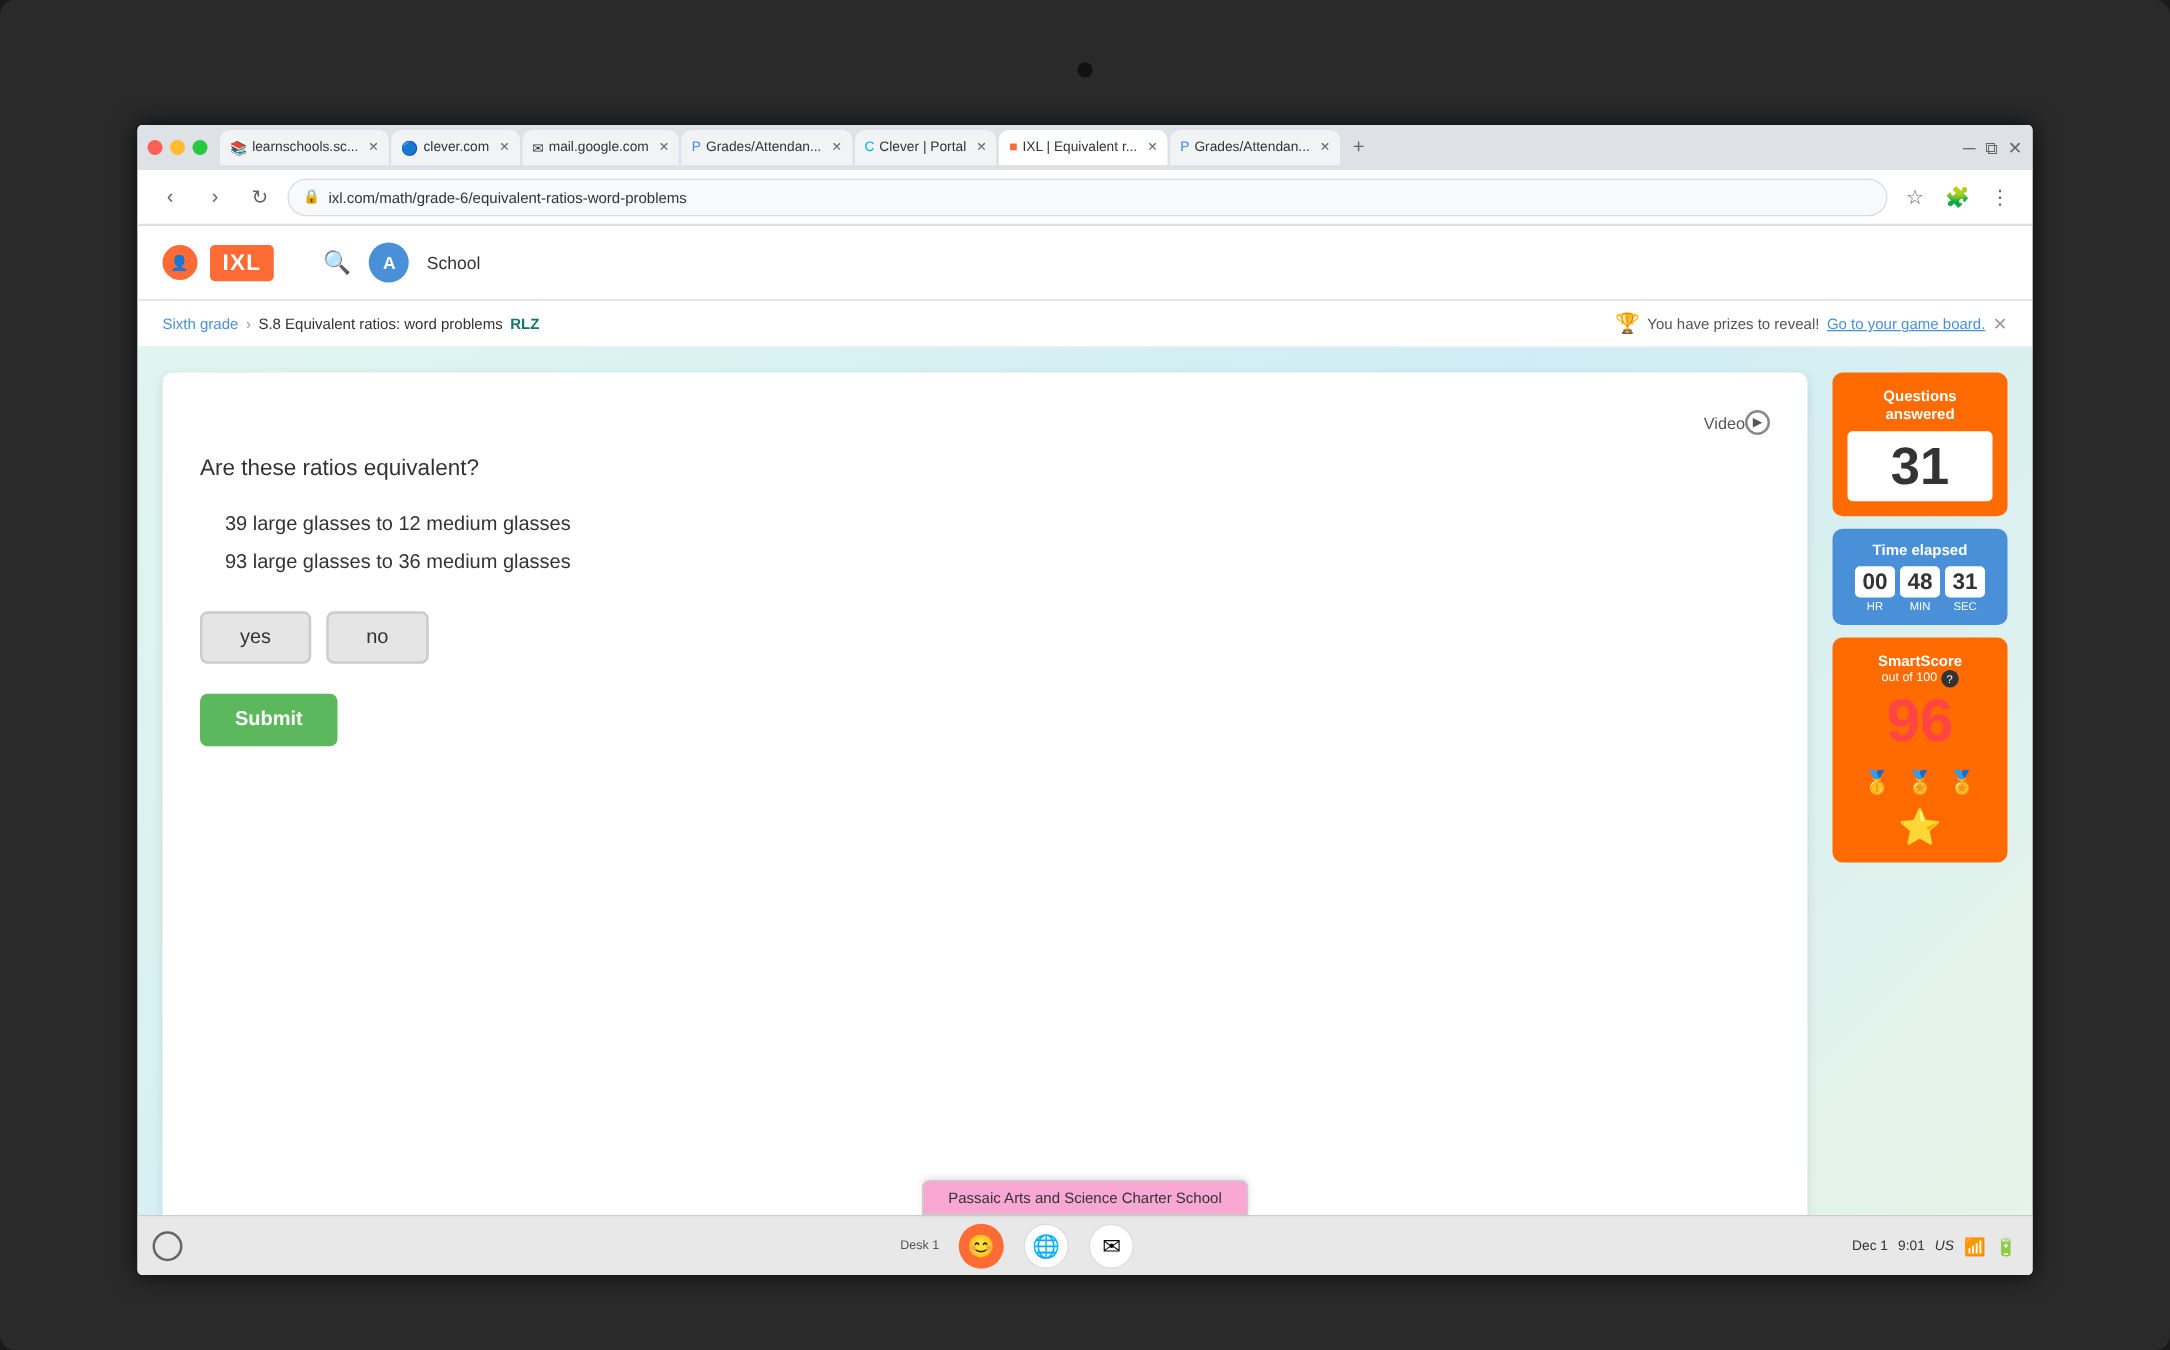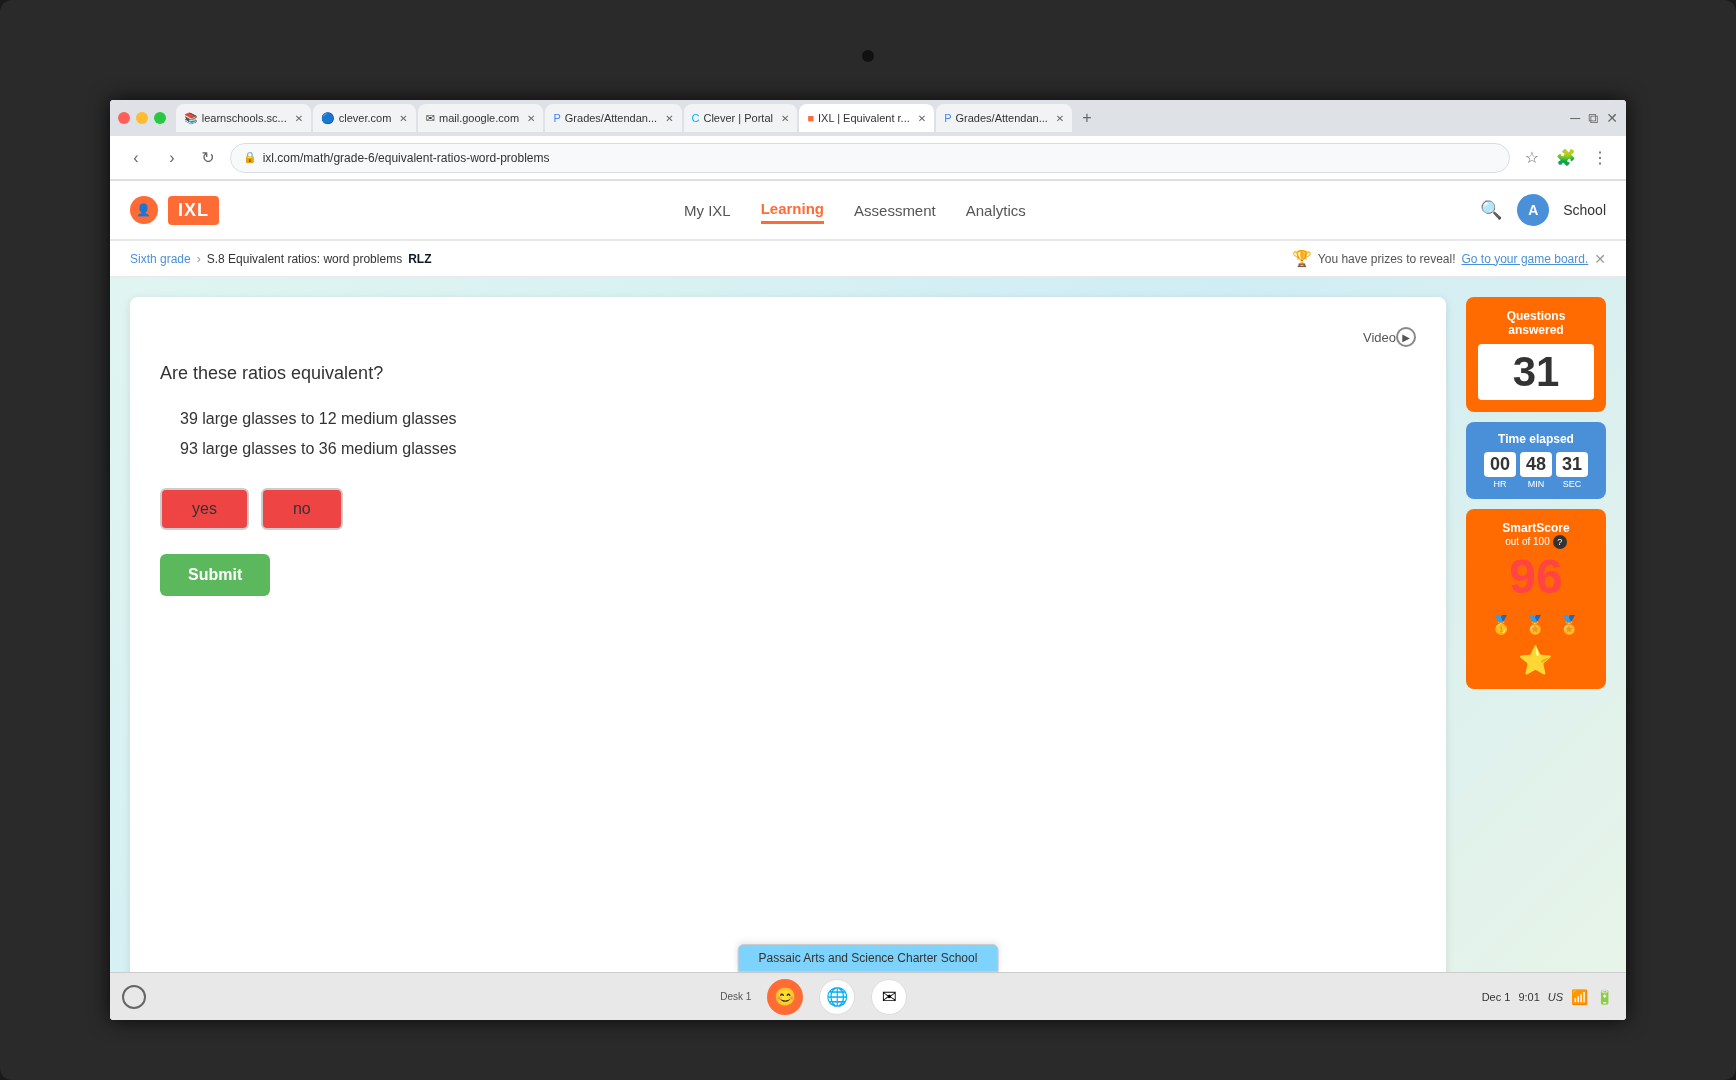--- a/index.html
+++ b/index.html
@@ -256,21 +256,21 @@
 
     .breadcrumb-sep {
       color: #999;
     }
 
     .breadcrumb-current {
       color: #333;
     }
 
     .breadcrumb-code {
-      color: #0f172a;
+      color: #0f766e;
       font-weight: bold;
     }
 
     .prize-banner {
       display: flex;
       align-items: center;
       gap: 6px;
       font-size: 12px;
       color: #555;
     }
@@ -352,21 +352,21 @@
     .answer-options {
       display: flex;
       gap: 12px;
       margin-top: 24px;
     }
 
     .answer-btn {
       padding: 10px 30px;
       border: 2px solid #ccc;
       border-radius: 6px;
-      background: #ef4444;
+      background: #e5e5e5;
       font-size: 16px;
       cursor: pointer;
       color: #333;
     }
 
     .submit-btn {
       display: inline-block;
       margin-top: 24px;
       padding: 12px 28px;
       background: #5cb85c;
@@ -609,26 +609,20 @@
     </div>
 
     <div class="ixl-app">
 
       <div class="ixl-header">
         <div style="display:flex;align-items:center;gap:10px;">
           <div style="width:28px;height:28px;border-radius:50%;background:#ff6b35;display:flex;align-items:center;justify-content:center;color:white;font-size:12px;cursor:pointer;">👤</div>
           <div class="ixl-logo">IXL</div>
         </div>
 
-        <div class="ixl-nav">
-          <span class="ixl-nav-item">My IXL</span>
-          <span class="ixl-nav-item active">Learning</span>
-          <span class="ixl-nav-item">Assessment</span>
-          <span class="ixl-nav-item">Analytics</span>
-        </div>
 
         <div class="ixl-header-right">
           <span class="search-icon-btn">🔍</span>
           <div class="user-avatar">A</div>
           <span class="user-name">School</span>
         </div>
       </div>
 
       <div class="breadcrumb-bar">
         <div class="breadcrumb-left">
@@ -725,17 +719,17 @@
 
       <div style="display:flex;align-items:center;gap:8px;">
         <span style="font-size:11px;color:#333;">Dec 1</span>
         <span style="font-size:11px;color:#333;">9:01</span>
         <span style="font-size:11px;color:#333;font-style:italic;">US</span>
         <span style="font-size:14px;">📶</span>
         <span style="font-size:14px;">🔋</span>
       </div>
     </div>
 
-    <div style="position:absolute;bottom:48px;left:50%;transform:translateX(-50%);background:#7dd3fc;border:1px solid #ccc;border-radius:6px 6px 0 0;padding:6px 20px;font-size:12px;color:#333;white-space:nowrap;box-shadow:0 -2px 6px rgba(0,0,0,0.1);">
+    <div style="position:absolute;bottom:48px;left:50%;transform:translateX(-50%);background:#f9a8d4;border:1px solid #ccc;border-radius:6px 6px 0 0;padding:6px 20px;font-size:12px;color:#333;white-space:nowrap;box-shadow:0 -2px 6px rgba(0,0,0,0.1);">
       <span>Passaic Arts and Science Charter School</span>
     </div>
   </div>
 </div>
 
 </body></html>

